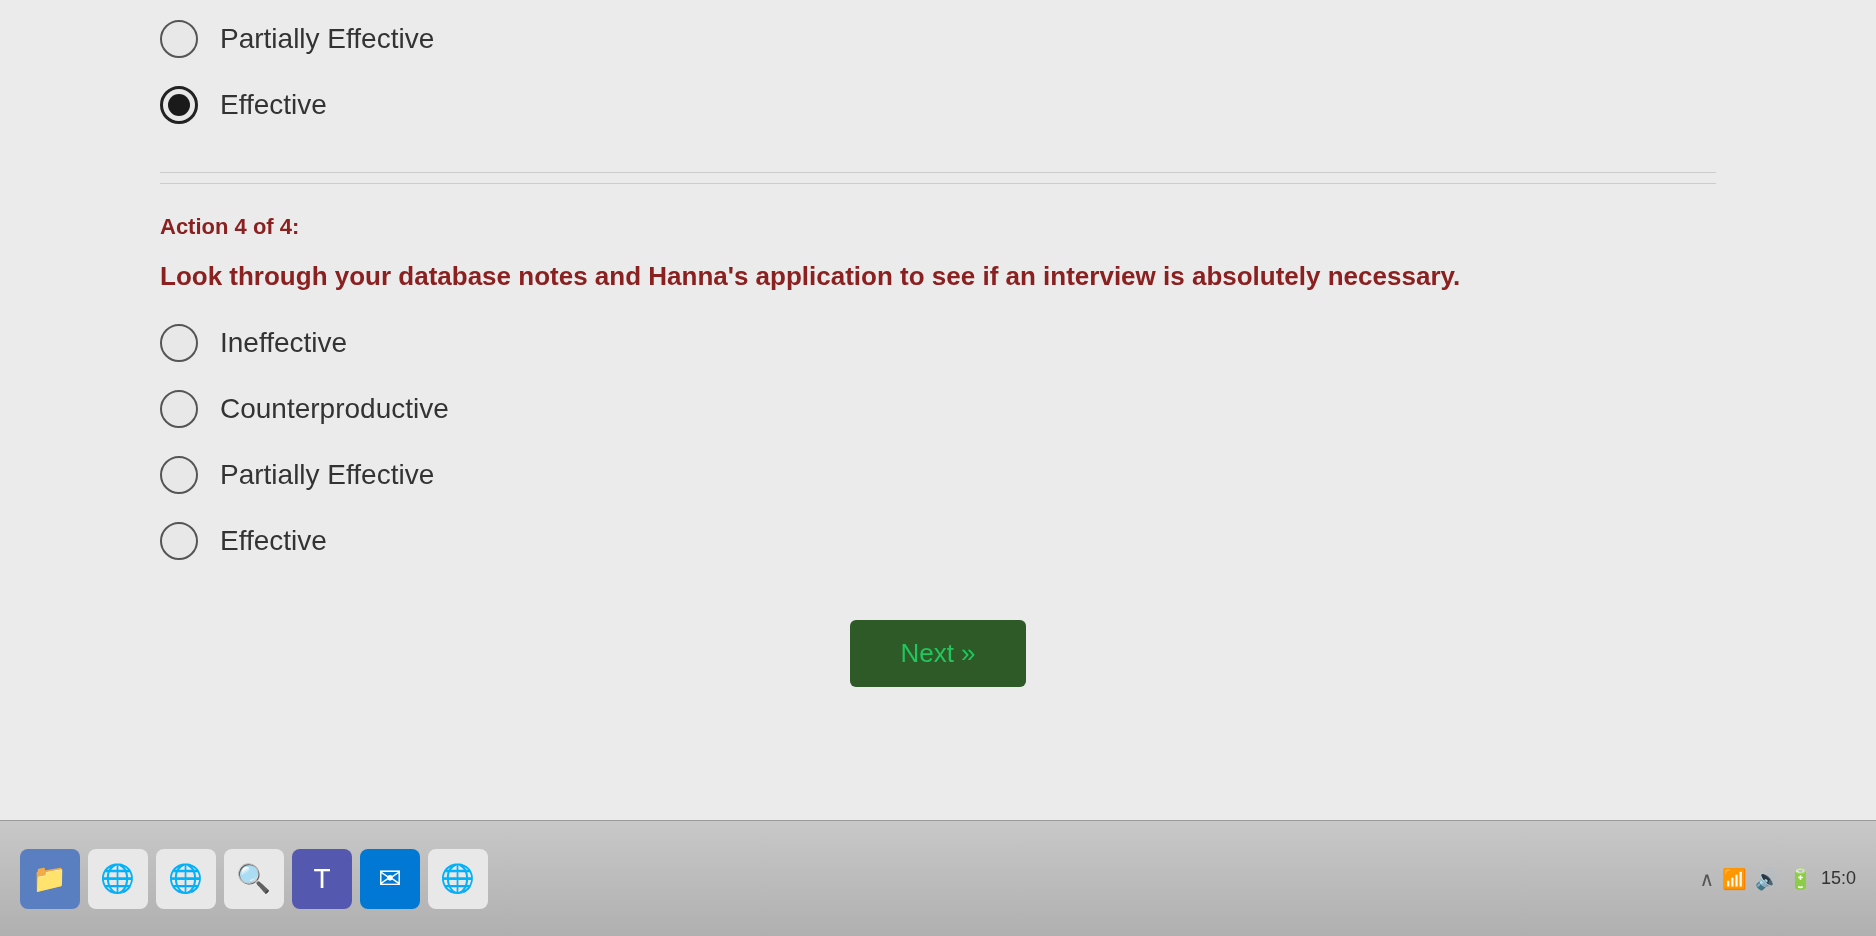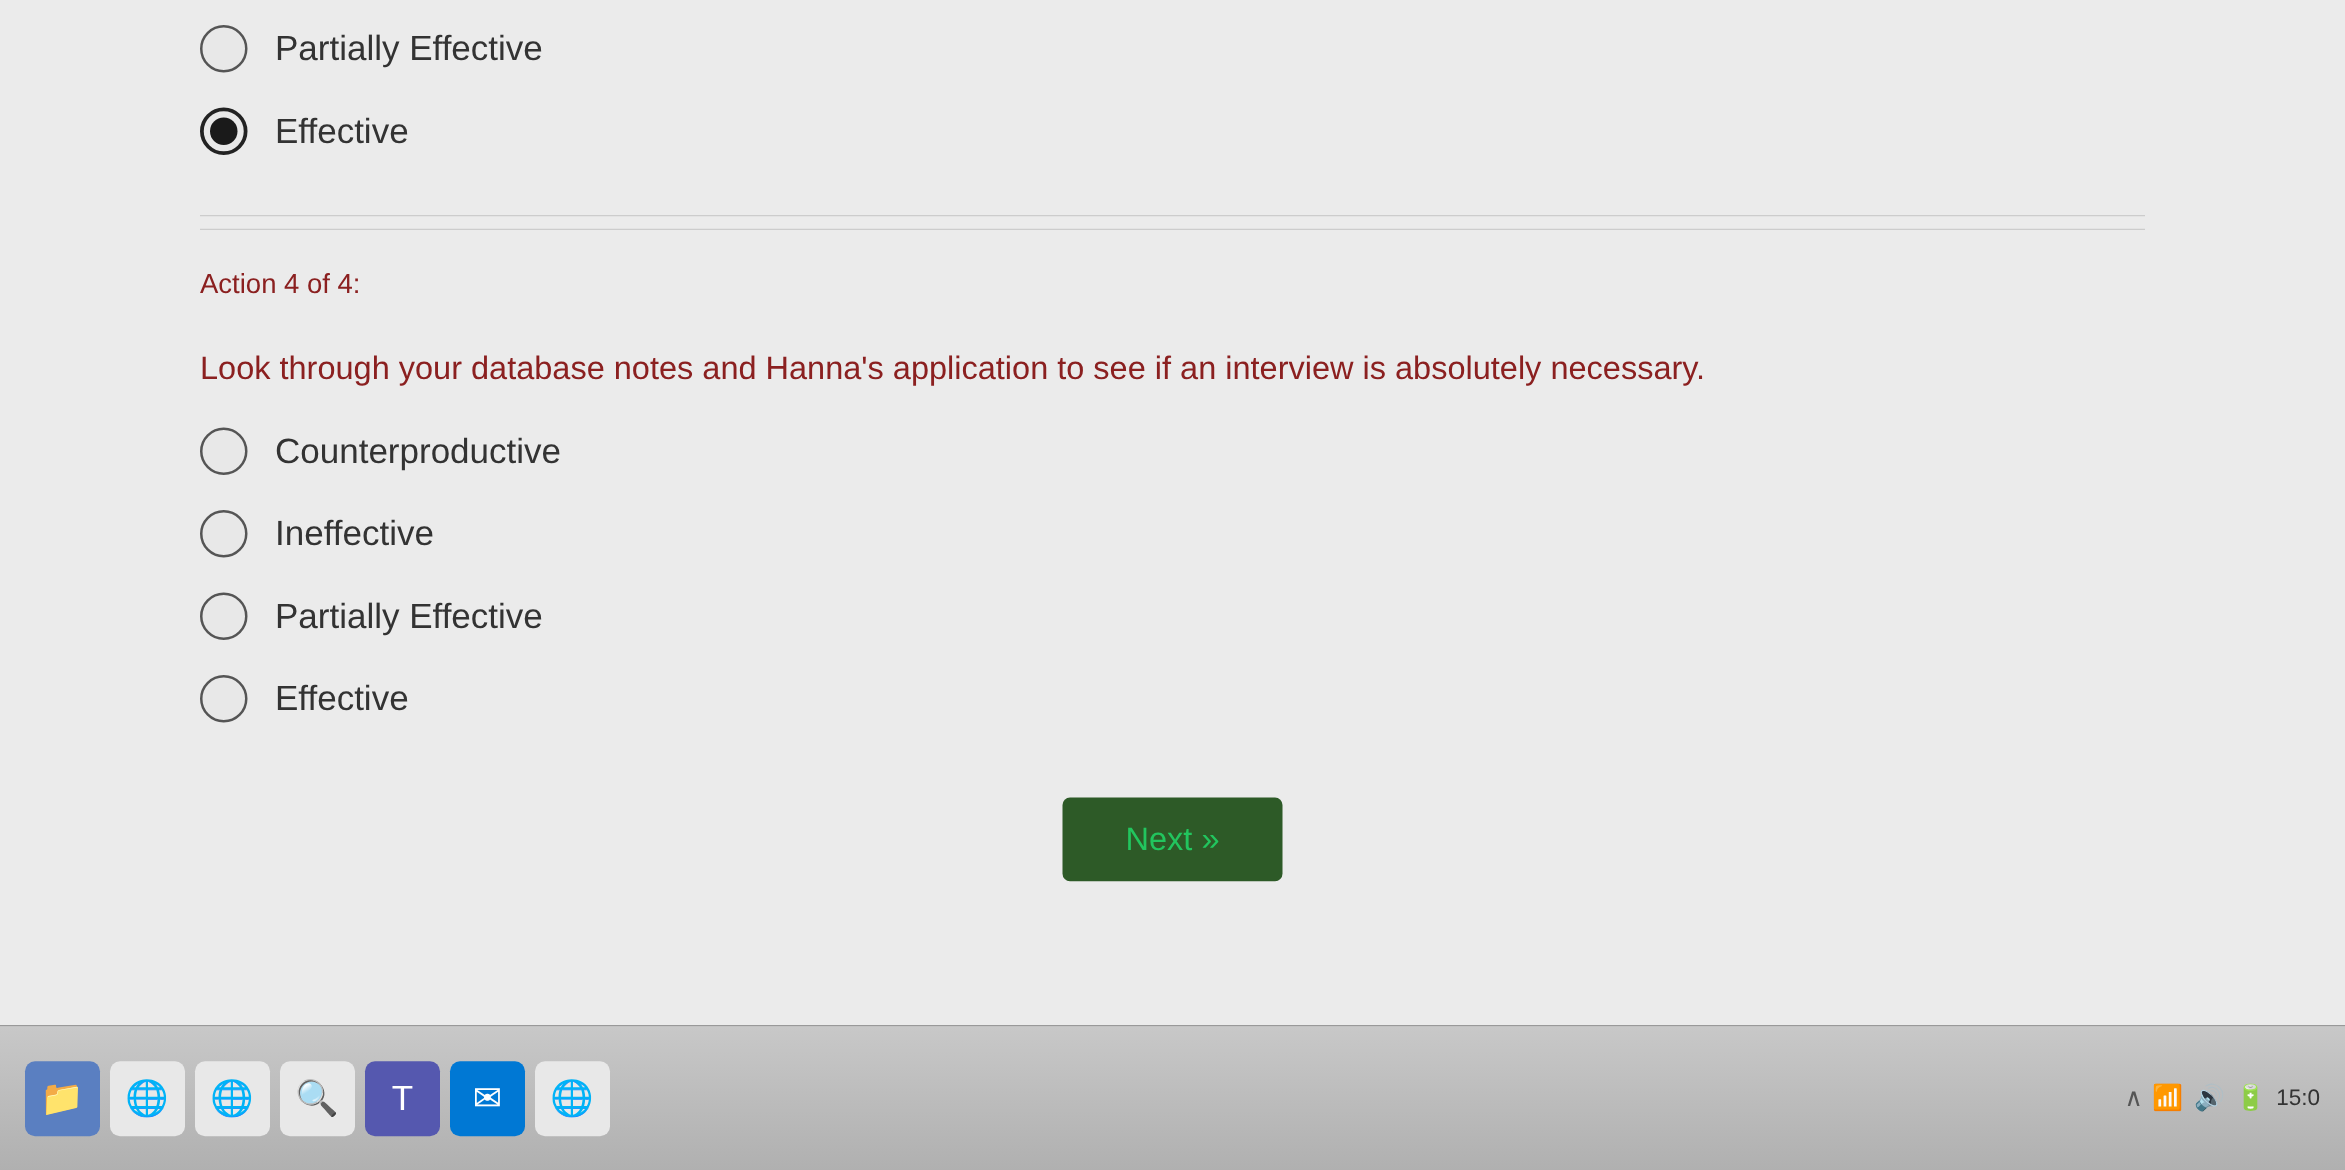--- a/index.html
+++ b/index.html
@@ -79,28 +79,28 @@
       margin: 10px 0 20px 0;
     }
 
     .action-section {
       padding-top: 10px;
     }
 
     .action-number {
       font-size: 22px;
       color: #8b2020;
-      margin-bottom: 36px;
-      font-weight: normal;
+      margin-bottom: 18px;
+      font-weight: bold;
     }
 
     .action-question {
       font-size: 26px;
       color: #8b2020;
-      font-weight: normal;
+      font-weight: bold;
       margin-bottom: 30px;
       line-height: 1.4;
     }
 
     .next-button-container {
       display: flex;
       justify-content: center;
       margin-top: 60px;
     }
 
@@ -180,26 +180,26 @@
   <hr class="divider">
 
   <div class="action-section">
 
     <div class="action-number">Action 4 of 4:</div>
 
     <div class="action-question">Look through your database notes and Hanna's application to see if an interview is absolutely necessary.</div>
 
     <div class="radio-option">
       <div class="radio-circle"></div>
+      <span class="radio-label">Ineffective</span>
+    </div>
+
+    <div class="radio-option">
+      <div class="radio-circle"></div>
       <span class="radio-label">Counterproductive</span>
-    </div>
-
-    <div class="radio-option">
-      <div class="radio-circle"></div>
-      <span class="radio-label">Ineffective</span>
     </div>
 
     <div class="radio-option">
       <div class="radio-circle"></div>
       <span class="radio-label">Partially Effective</span>
     </div>
 
     <div class="radio-option">
       <div class="radio-circle"></div>
       <span class="radio-label">Effective</span>

